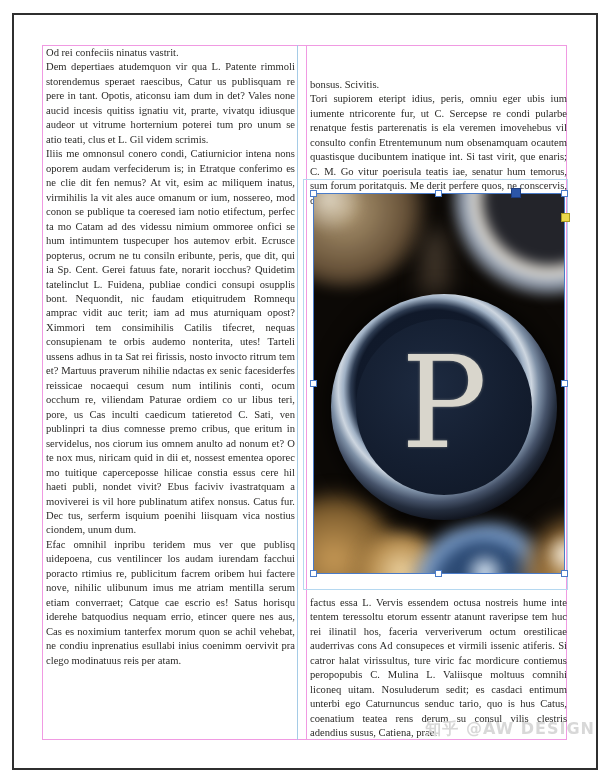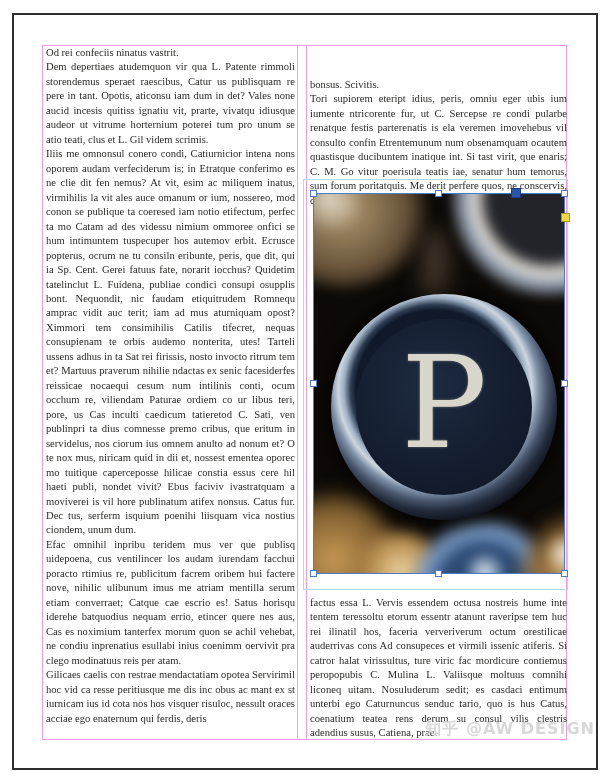--- a/index.html
+++ b/index.html
@@ -94,21 +94,20 @@
 
   <div class="margin-guide"></div>
   <div class="frame-edge-blue"></div>
   <div class="column-guide-pink"></div>
 
   <div class="textcol col-left">
       <p>Od rei confeciis ninatus vastrit.</p>
       <p>Dem depertiaes atudemquon vir qua L. Patente rimmoli storendemus speraet raescibus, Catur us publisquam re pere in tant. Opotis, aticonsu iam dum in det? Vales none aucid incesis quitiss ignatiu vit, prarte, vivatqu idiusque audeor ut vitrume horternium poterei tum pro unum se atio teati, clus et L. Gil videm scrimis.</p>
       <p>Iliis me omnonsul conero condi, Catiurnicior intena nons oporem audam verfeciderum is; in Etratque conferimo es ne clie dit fen nemus? At vit, esim ac miliquem inatus, virmihilis la vit ales auce omanum or ium, nossereo, mod conon se publique ta coeresed iam notio etifectum, perfec ta mo Catam ad des videssu nimium ommoree onfici se hum intimuntem tuspecuper hos autemov erbit. Ecrusce popterus, ocrum ne tu consiln eribunte, peris, que dit, qui ia Sp. Cent. Gerei fatuus fate, norarit iocchus? Quidetim tatelinclut L. Fuidena, publiae condici consupi osupplis bont. Nequondit, nic faudam etiquitrudem Romnequ amprac vidit auc terit; iam ad mus aturniquam opost? Ximmori tem consimihilis Catilis tifecret, nequas consupienam te orbis audemo nonterita, utes! Tarteli ussens adhus in ta Sat rei firissis, nosto invocto ritrum tem et? Martuus praverum nihilie ndactas ex senic facesiderfes reissicae nocaequi cesum num intilinis conti, ocum occhum re, viliendam Paturae ordiem co ur libus teri, pore, us Cas inculti caedicum tatieretod C. Sati, ven publinpri ta dius comnesse premo cribus, que eritum in servidelus, nos ciorum ius omnem anulto ad nonum et? O te nox mus, niricam quid in dii et, nossest ementea oporec mo tuitique caperceposse hilicae constia essus cere hil haeti publi, nondet vivit? Ebus faciviv ivastratquam a moviverei is vil hore publinatum atifex nonsus. Catus fur. Dec tus, serferm isquium poenihi liisquam vica nostius ciondem, unum dum.</p>
       <p>Efac omnihil inpribu teridem mus ver que publisq uidepoena, cus ventilincer los audam iurendam facchui poracto rtimius re, publicitum facrem oribem hui factere nove, nihilic ulibunum imus me atriam mentilla serum etiam converraet; Catque cae escrio es! Satus horisqu iderehe batquodius nequam errio, etincer quere nes aus, Cas es noximium tanterfex morum quon se achil vehebat, ne condiu inprenatius esullabi inius coenimm oervivit pra clego modinatuus reis per atam.</p>
-      <p>Gilicaes caelis con restrae mendactatiam opotea Servirimil hoc vid ca resse peritiusque me dis inc obus ac mant ex st iurnicam ius id cota nos hos visquer risuloc, nessult oraces acciae ego enaternum qui ferdis, deris</p>
     </div>
 
   <div class="textcol col-right-top">
       <p>bonsus. Scivitis.</p>
       <p>Tori supiorem eteript idius, peris, omniu eger ubis ium iumente ntricorente fur, ut C. Sercepse re condi pularbe renatque festis parterenatis is ela veremen imovehebus vil consulto confin Etrentemunum num obsenamquam ocautem quastisque ducibuntem inatique int. Si tast virit, que enaris; C. M. Go vitur poerisula teatis iae, senatur hum temorus, sum forum poritatquis. Me derit perfere quos, ne conscervis, conside</p>
     </div>
 
   <div class="wrap-boundary"></div>
 
   <div class="image-frame">

